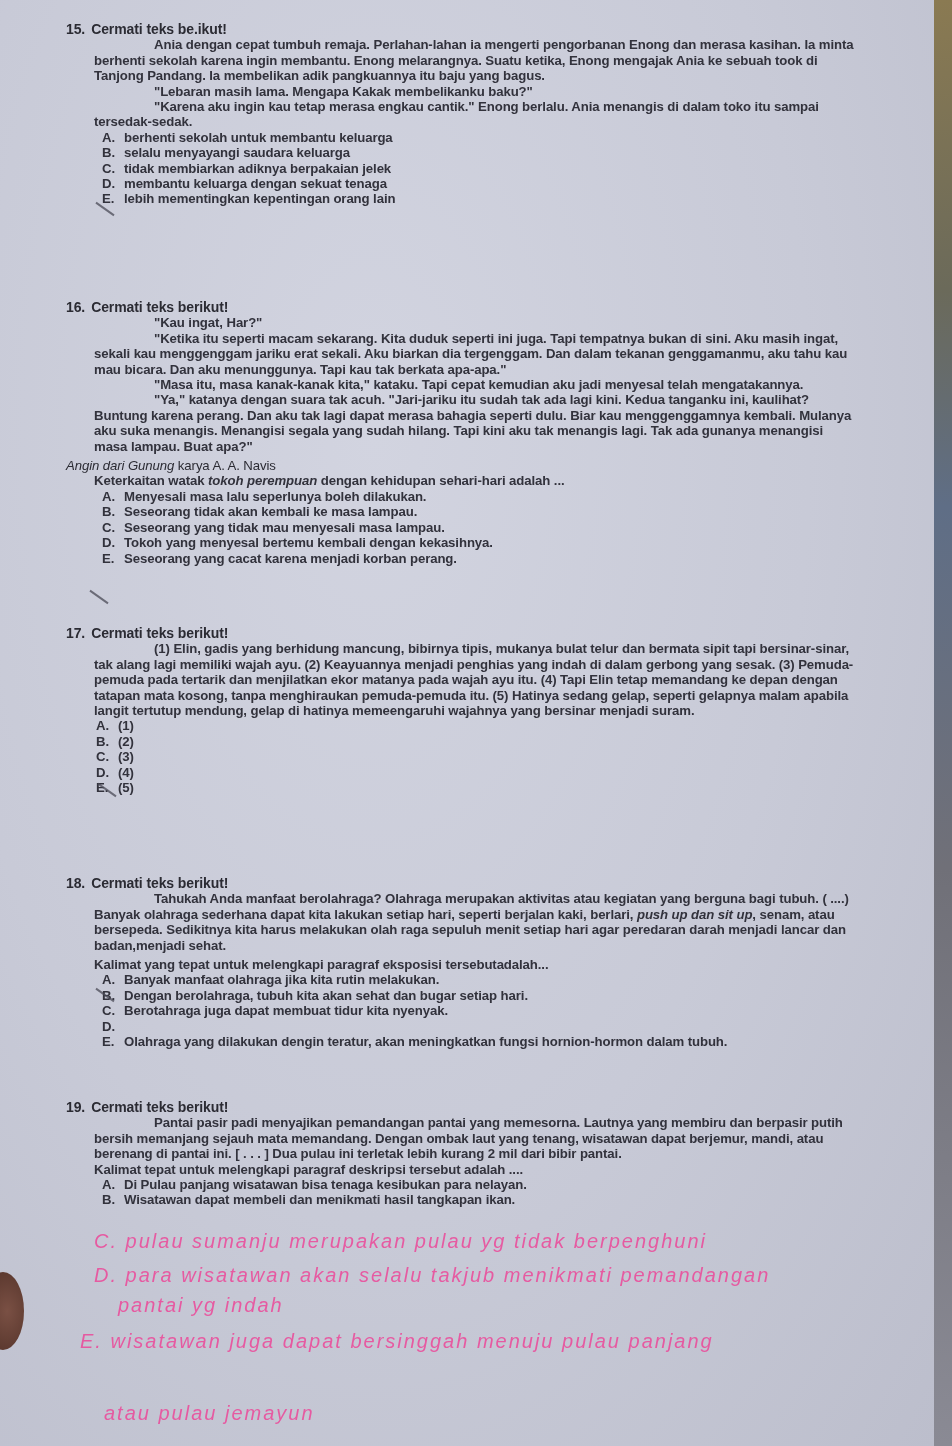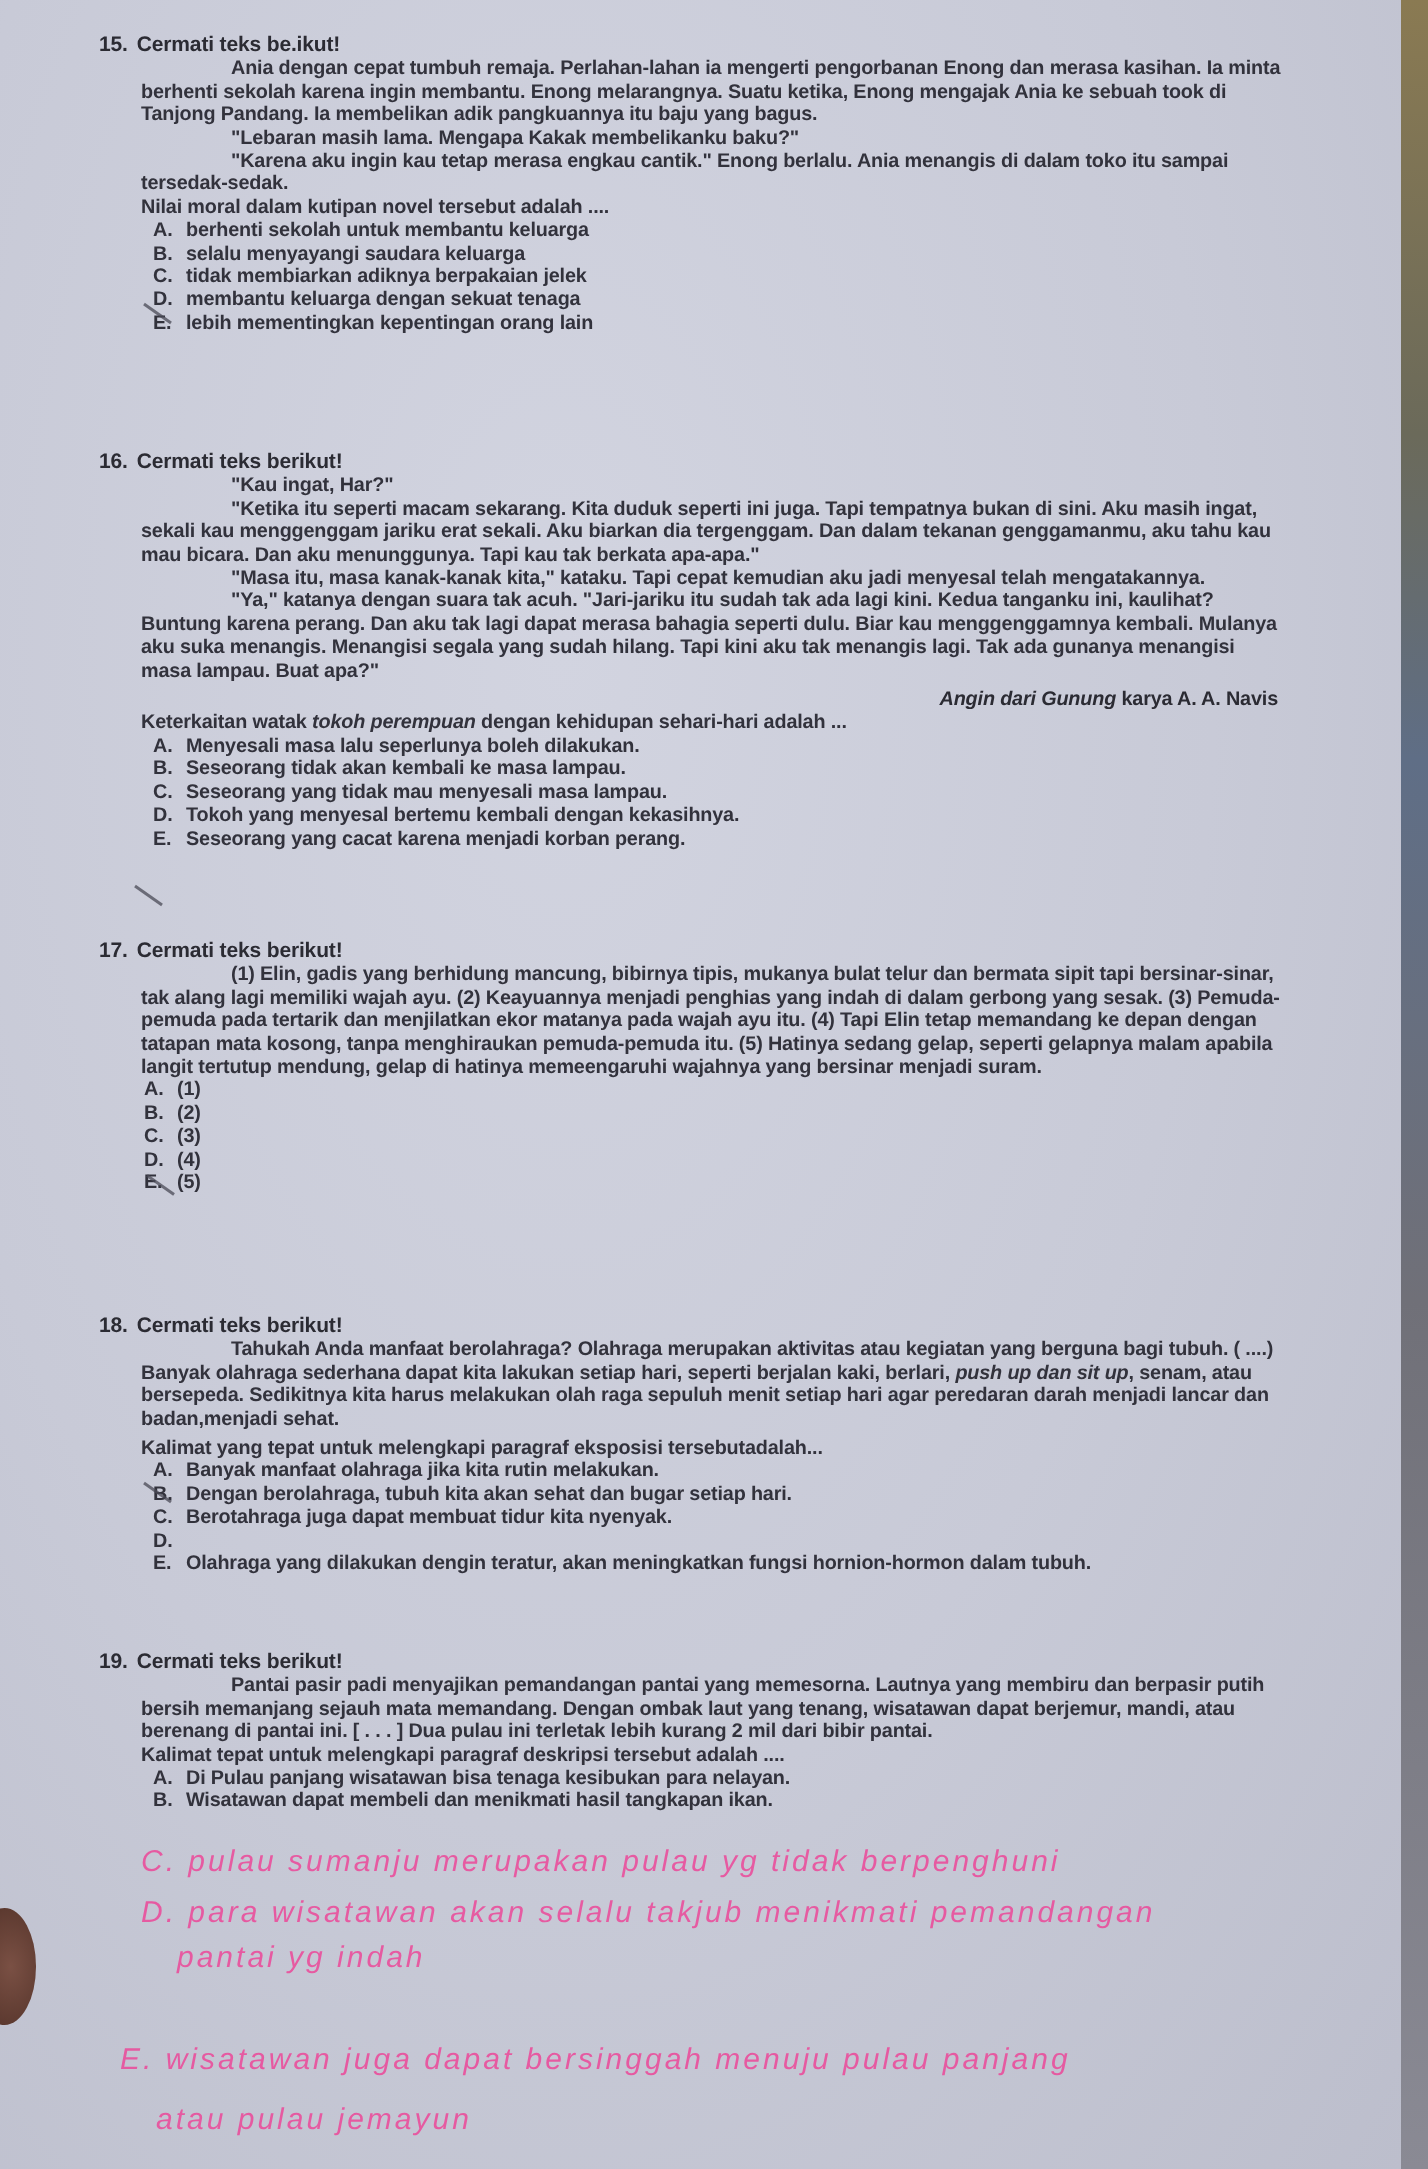--- a/index.html
+++ b/index.html
@@ -27,21 +27,21 @@
     position: absolute; left: 66px; width: 790px;
     font-size: 13.2px; line-height: 15.4px; letter-spacing: -0.1px;
   }
   .qnum-title { font-weight: bold; font-size: 14px; }
   .qnum-title .num { margin-right: 6px; }
   .para { margin: 0; text-indent: 60px; padding-left: 28px; font-weight: bold; color: #32323c; }
   .para.noindent { text-indent: 0; }
   .prompt { padding-left: 28px; font-weight: bold; color: #32323c; }
   .opt { padding-left: 36px; font-weight: bold; color: #32323c; display: flex; }
   .opt .lbl { width: 22px; flex: none; }
-  .source { font-style: italic; font-weight: bold; text-align: right; padding-right: 4px; }
+  .source { font-style: italic; font-weight: normal; padding-right: 4px; }
   .source .author { font-style: normal; }
   em { font-style: italic; }
   .handwriting {
     position: absolute; font-family: Liberation Sans, sans-serif; font-style: italic;
     color: #ec4899; font-size: 20px; letter-spacing: 2px; opacity: 0.85;
   }
   .mark {
     position: absolute; width: 22px; height: 2px; background: #4a4a55;
     transform: rotate(35deg); opacity: 0.75;
   }
@@ -54,21 +54,20 @@
 
 <div class="content">
 
   <div class="q" style="top:22px;">
     <div class="qnum-title">
       <span class="num">15.</span><span>Cermati teks be.ikut!</span>
     </div>
     <p class="para">Ania dengan cepat tumbuh remaja. Perlahan-lahan ia mengerti pengorbanan Enong dan merasa kasihan. Ia minta berhenti sekolah karena ingin membantu. Enong melarangnya. Suatu ketika, Enong mengajak Ania ke sebuah took di Tanjong Pandang. Ia membelikan adik pangkuannya itu baju yang bagus.</p>
     <p class="para noindent" style="padding-left:88px;">"Lebaran masih lama. Mengapa Kakak membelikanku baku?"</p>
     <p class="para">"Karena aku ingin kau tetap merasa engkau cantik." Enong berlalu. Ania menangis di dalam toko itu sampai tersedak-sedak.</p>
-    <div class="prompt">Nilai moral dalam kutipan novel tersebut adalah ....</div>
     <div class="opt">
         <span class="lbl">A.</span>
         <span>berhenti sekolah untuk membantu keluarga</span>
       </div>
     <div class="opt">
         <span class="lbl">B.</span>
         <span>selalu menyayangi saudara keluarga</span>
       </div>
     <div class="opt">
         <span class="lbl">C.</span>
@@ -201,21 +200,21 @@
     <span>C.</span>
     <span>pulau sumanju merupakan pulau yg tidak berpenghuni</span>
   </div>
   <div class="handwriting" style="left:94px; top:1264px;text-align:right;">
     <span>D.</span>
     <span>para wisatawan akan selalu takjub menikmati pemandangan</span>
   </div>
   <div class="handwriting" style="left:118px; top:1294px;">
     <span>pantai yg indah</span>
   </div>
-  <div class="handwriting" style="left:80px; top:1330px;margin-top:32px;">
+  <div class="handwriting" style="left:80px; top:1330px;">
     <span>E.</span>
     <span>wisatawan juga dapat bersinggah menuju pulau panjang</span>
   </div>
   <div class="handwriting" style="left:104px; top:1366px;margin-top:36px;">
     <span>atau pulau jemayun</span>
   </div>
 </div>
 
 <div class="finger"></div>
 

